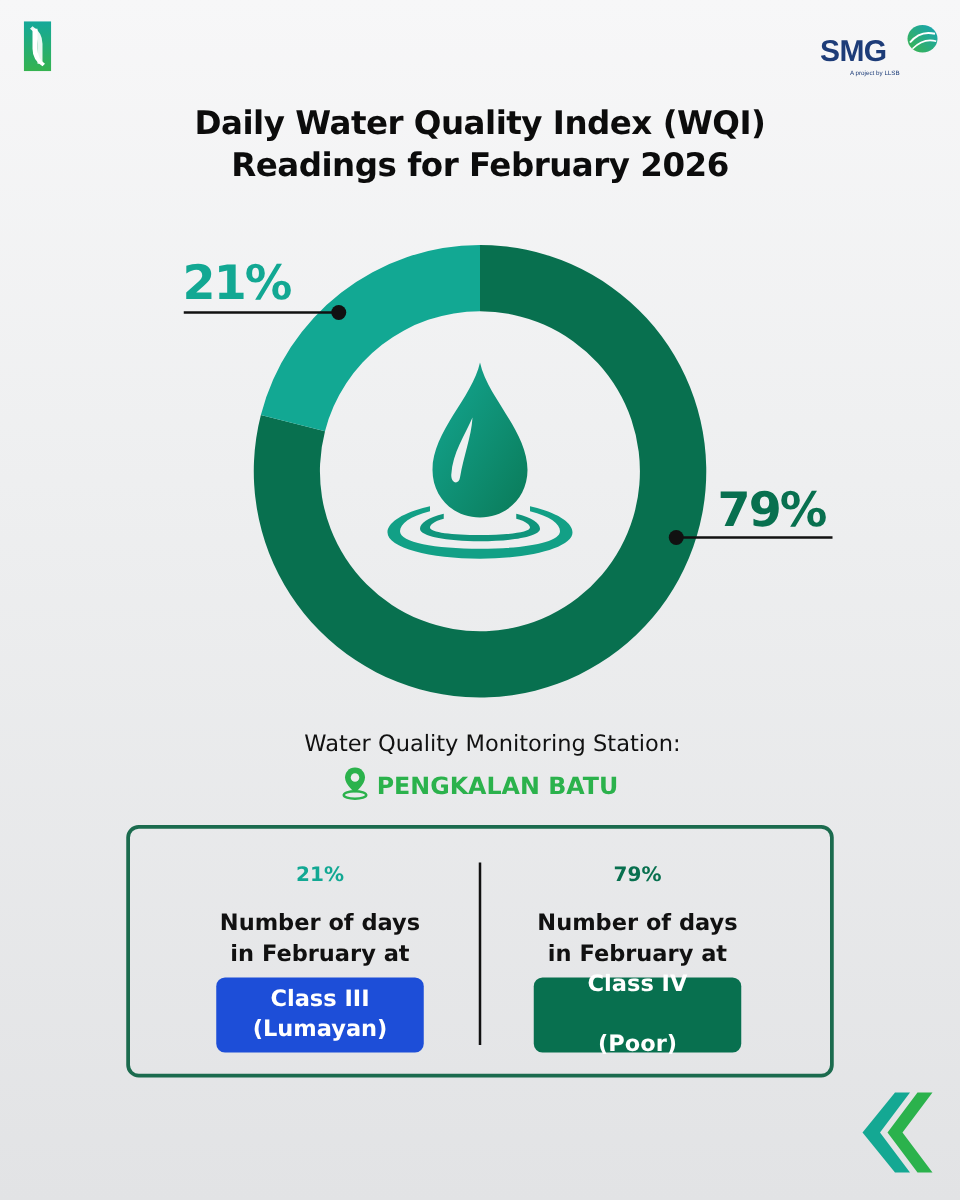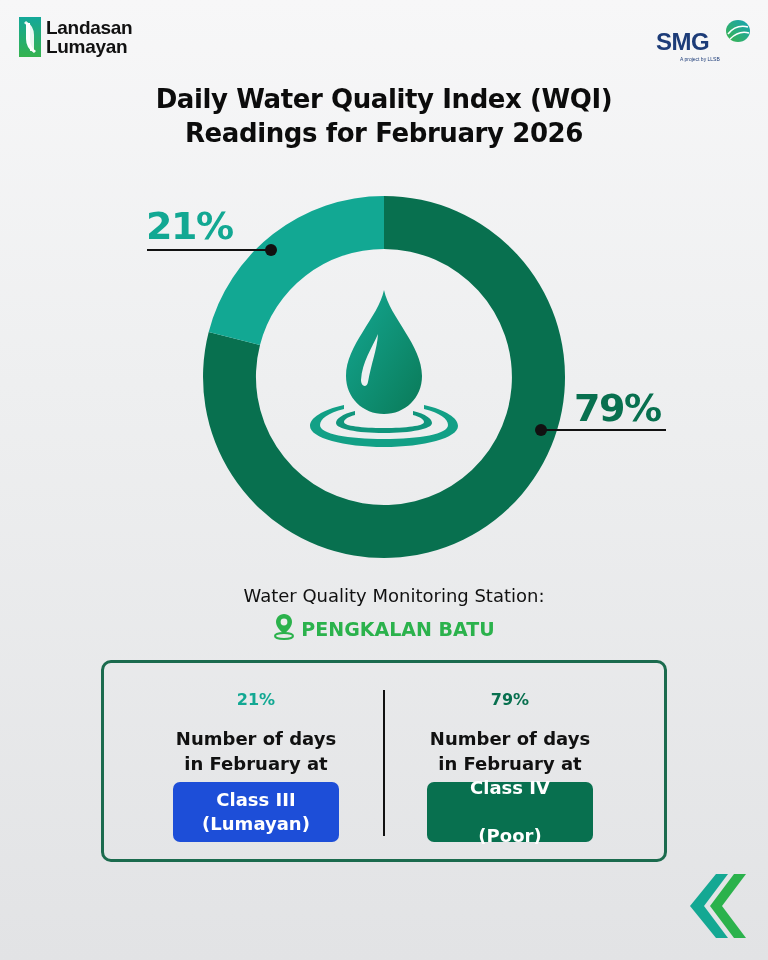--- a/index.html
+++ b/index.html
@@ -105,24 +105,20 @@
     <defs>
       <linearGradient id="lgm" x1="0" y1="0" x2="0" y2="1">
         <stop offset="0" stop-color="#14a89a"></stop>
         <stop offset="1" stop-color="#35b34f"></stop>
       </linearGradient>
     </defs>
     <rect x="0" y="0" width="22" height="40" fill="url(#lgm)"></rect>
     <path d="M7 6 L11 6 L11 22 Q11 30 17 34 L15 36 Q7 31 7 22 Z" fill="#fff"></path>
     <path d="M15 34 L11 34 L11 18 Q11 10 5 6 L7 4 Q15 9 15 18 Z" fill="#fff" opacity="0.9"></path>
   </svg>
-  <div class="words">
-    <div>Landasan</div>
-    <div>Lumayan</div>
-  </div>
 </div>
 
 <div class="logo-right">
   <div class="smg-text">SMG</div>
   <svg class="smg-ball" viewBox="0 0 30 28">
     <defs>
       <linearGradient id="smgg" x1="0" y1="1" x2="1" y2="0">
         <stop offset="0" stop-color="#3db54a"></stop>
         <stop offset="1" stop-color="#14a3b8"></stop>
       </linearGradient>

